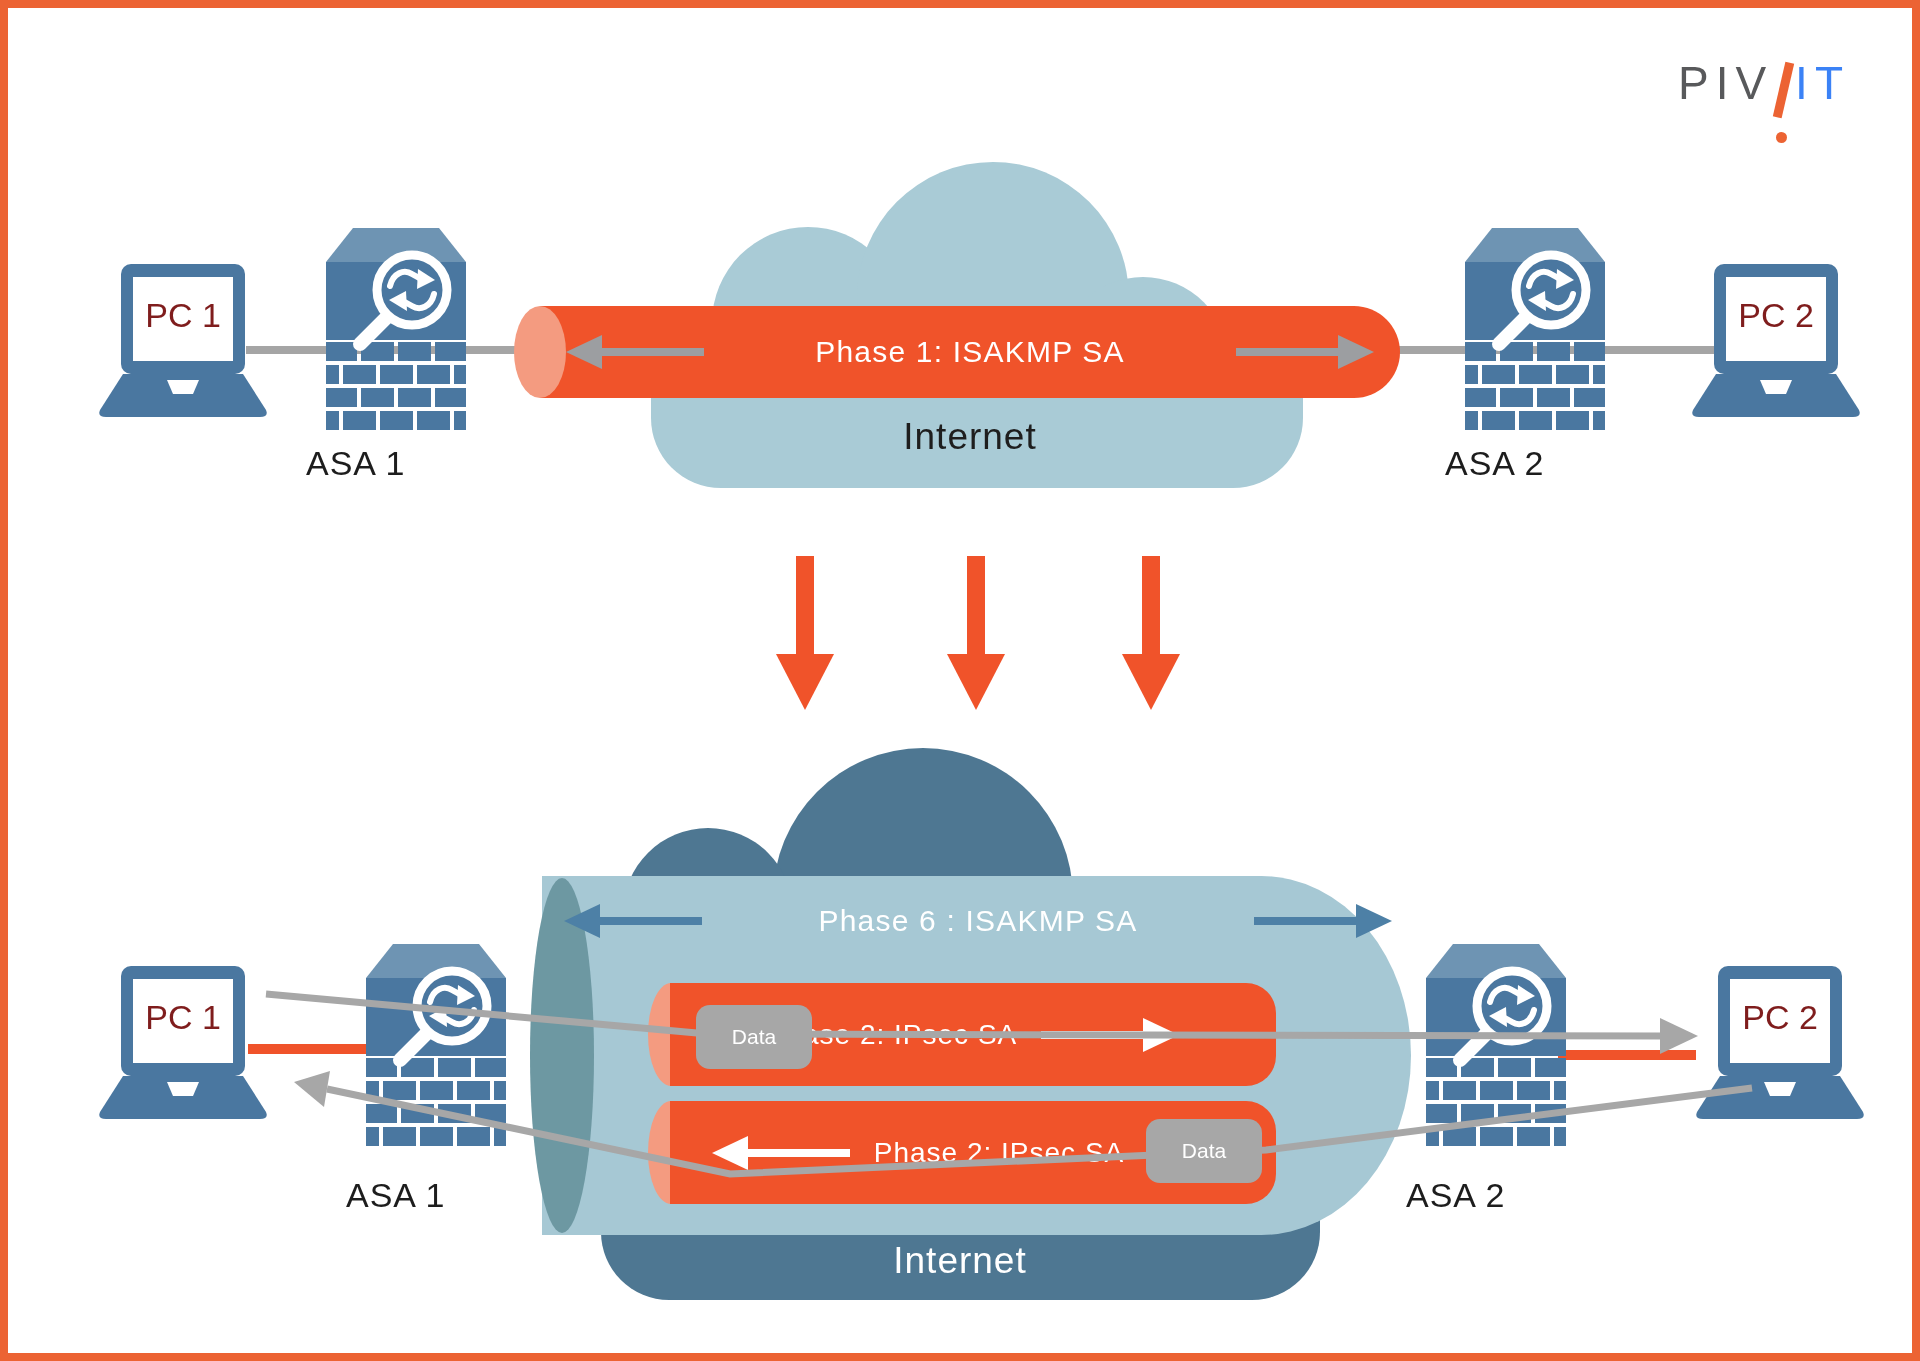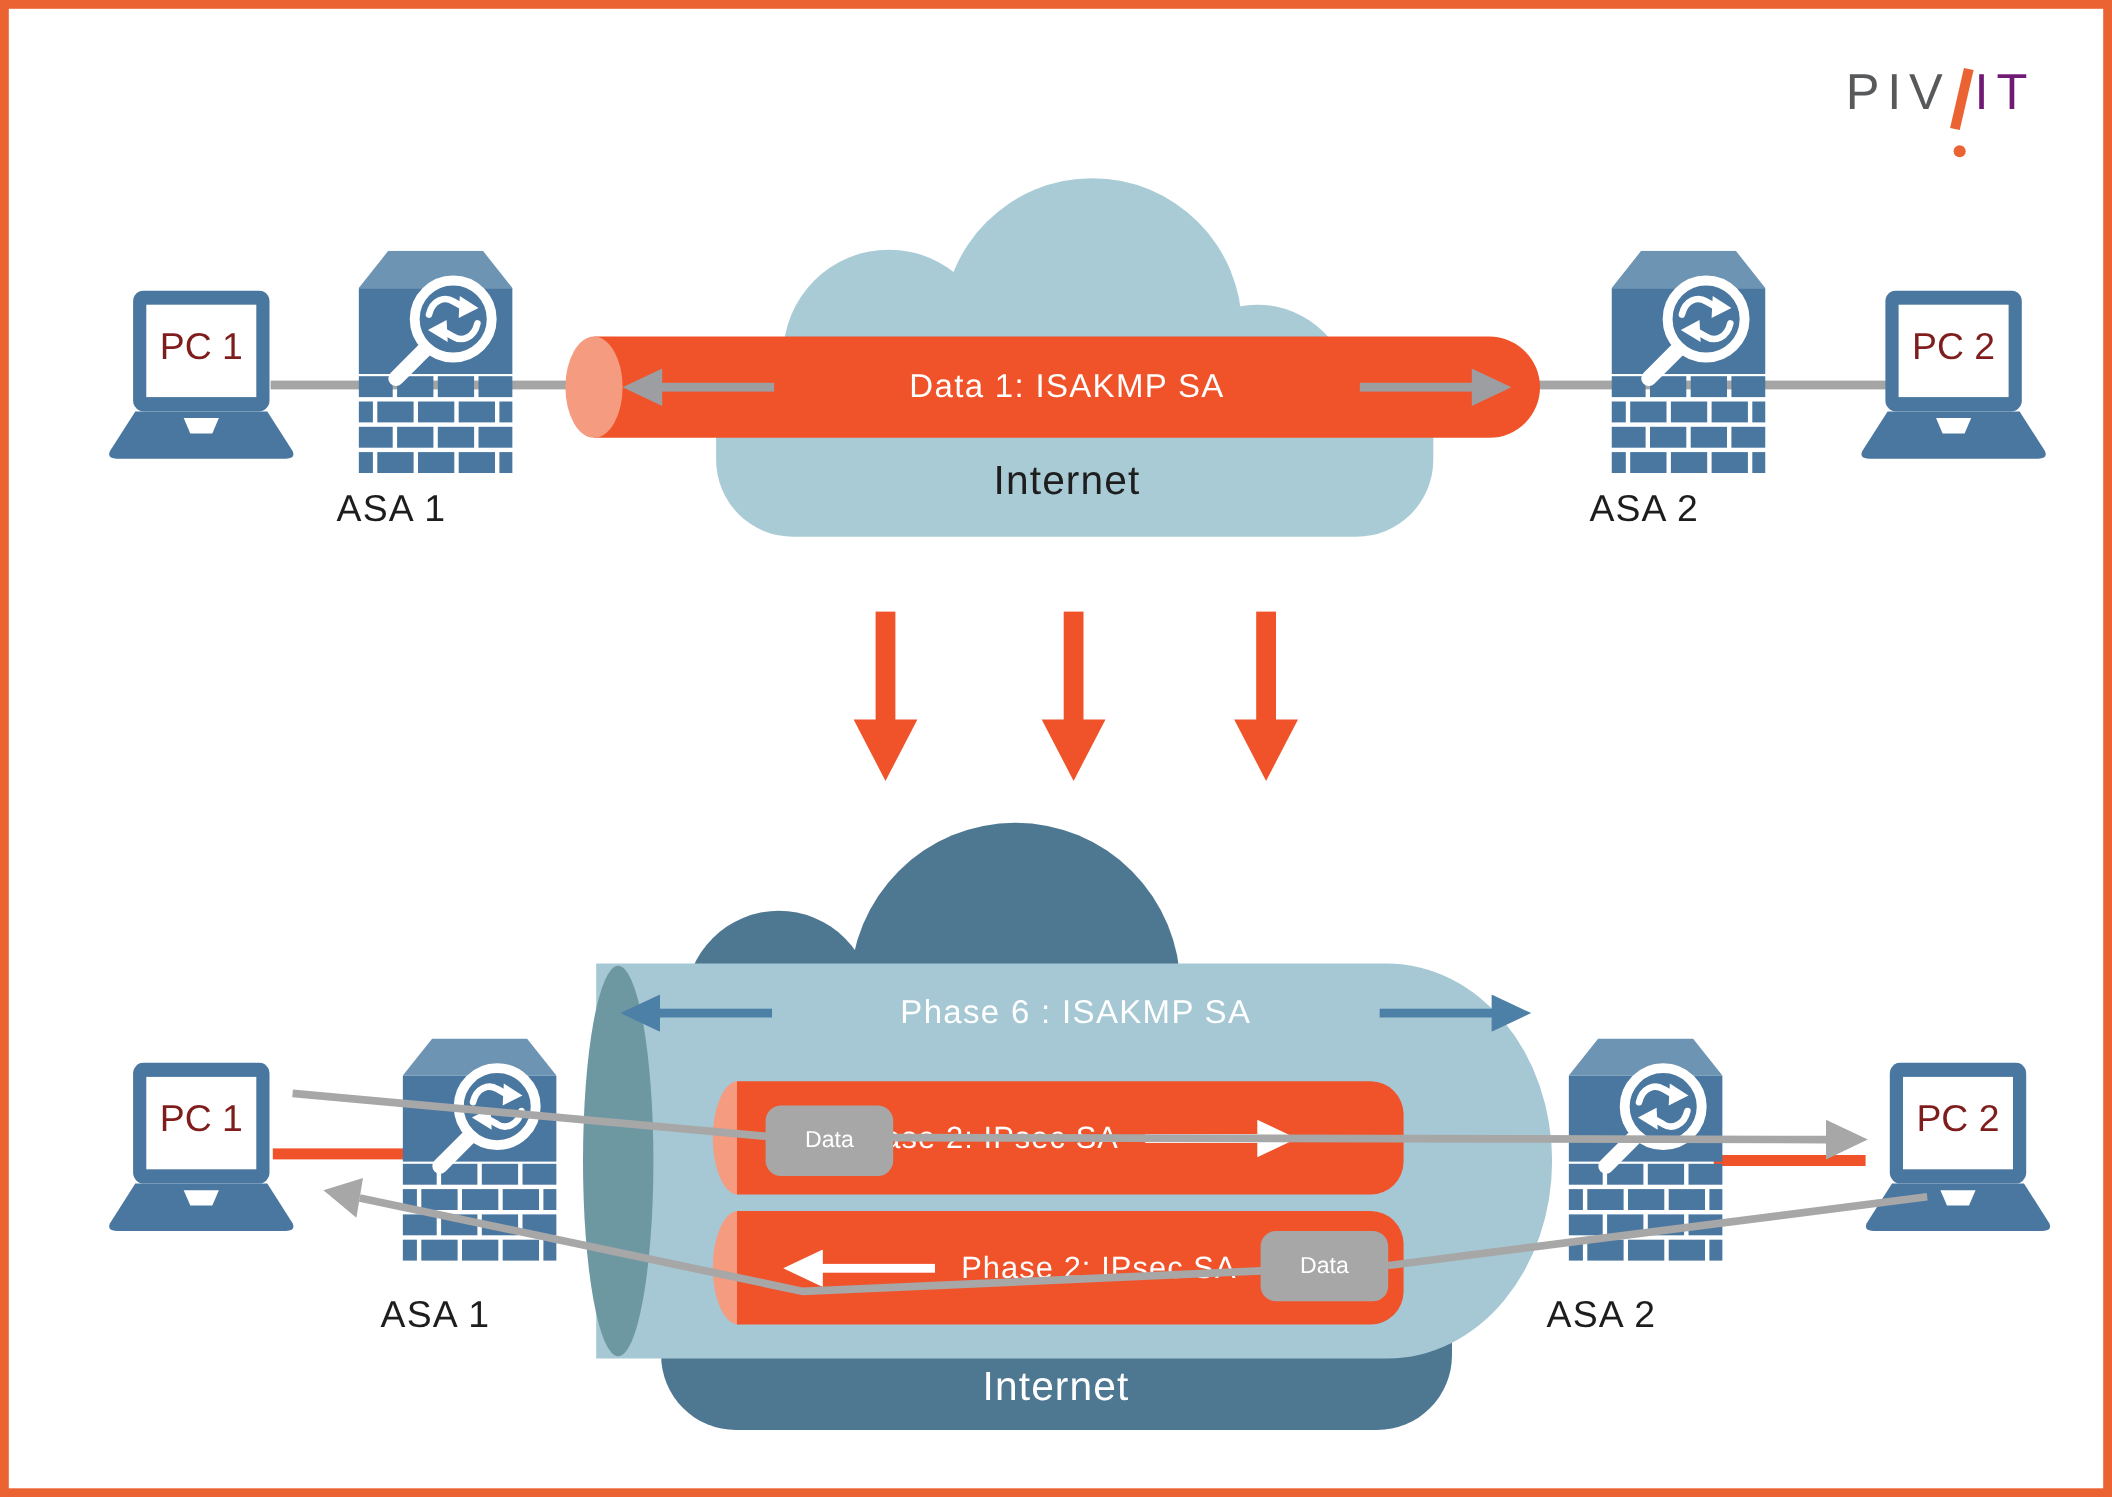--- a/index.html
+++ b/index.html
@@ -16,21 +16,21 @@
   .tube-text-sm{color:#ffffff;font-size:28px;font-weight:500;letter-spacing:1px;white-space:nowrap;}
   .cloud-text-dark{position:absolute;width:280px;text-align:center;color:#1e1e1e;
                    font-size:37px;font-weight:500;letter-spacing:1px;z-index:1;}
   .cloud-text-light{position:absolute;width:280px;text-align:center;color:#ffffff;
                     font-size:37px;font-weight:500;letter-spacing:1px;z-index:2;}
 
   
   .logo{position:absolute;right:62px;top:52px;display:flex;align-items:flex-start;
         font-size:46px;letter-spacing:7px;color:#58595b;z-index:5;line-height:1;}
   .logo .lg{font-weight:400;}
-  .logo .lo{color:#701a75;font-weight:400;}
+  .logo .lo{color:#3b82f6;font-weight:400;}
   .logo .slashwrap{position:relative;width:20px;height:86px;display:inline-block;margin:0 4px 0 -2px;}
   .logo .slash{position:absolute;top:2px;left:8px;width:9px;height:56px;background:#ec6333;transform:rotate(13deg);}
   .logo .dot{position:absolute;top:72px;left:5px;width:11px;height:11px;border-radius:50%;background:#ec6333;}
 
   
   .tube-orange-top{position:absolute;left:532px;top:298px;width:860px;height:92px;
       background:#f0532a;border-radius:0 46px 46px 0;z-index:4;
       display:flex;align-items:center;justify-content:space-between;padding:0 26px;box-sizing:border-box;}
   .cap-salmon-top{position:absolute;left:506px;top:298px;width:52px;height:92px;
       background:#f49b80;border-radius:50%;z-index:4;}
@@ -184,21 +184,21 @@
     <span class="pc-label">PC 2</span>
   </div>
 
   <div class="tube-orange-top">
     <span class="arrow" style="transform: scaleX(-1);">
         <svg width="138" height="34" viewBox="0 0 138 34">
       <rect x="0" y="13" width="106" height="8" fill="#9c9ea1"></rect>
       <polygon points="102,0 138,17 102,34" fill="#9c9ea1"></polygon>
         </svg>
       </span>
-    <span class="tube-text">Data 1: ISAKMP SA</span>
+    <span class="tube-text">Phase 1: ISAKMP SA</span>
     <span class="arrow">
         <svg width="138" height="34" viewBox="0 0 138 34">
       <rect x="0" y="13" width="106" height="8" fill="#9c9ea1"></rect>
       <polygon points="102,0 138,17 102,34" fill="#9c9ea1"></polygon>
         </svg>
       </span>
   </div>
   <div class="cap-salmon-top"></div>
 
   <svg class="abs" style="left:740px;top:540px;z-index:1;" width="460" height="170" viewBox="0 0 460 170">

